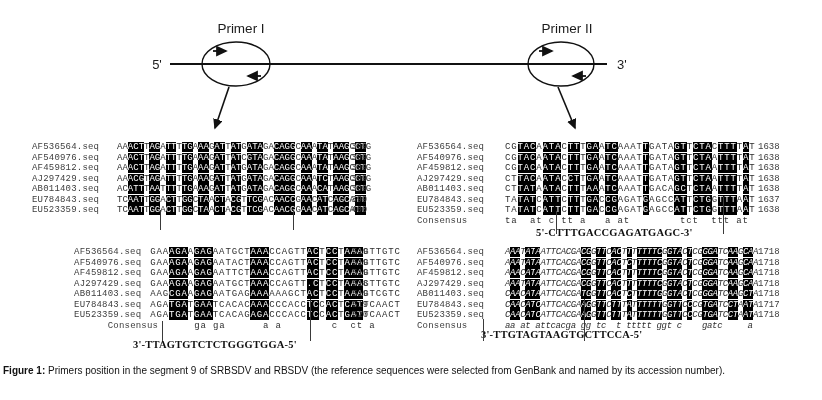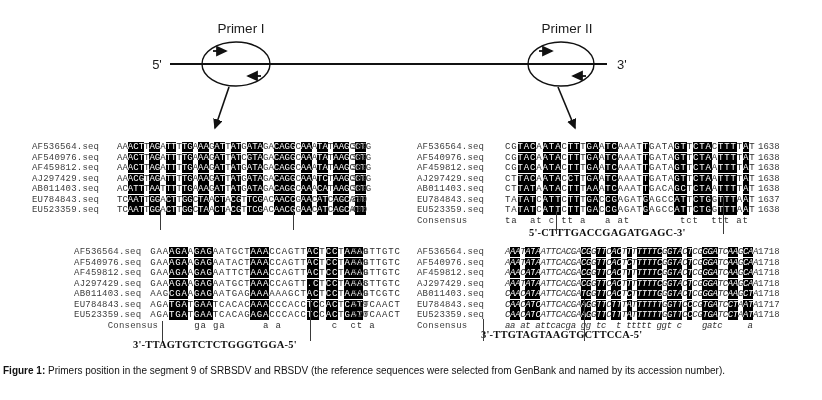--- a/index.html
+++ b/index.html
@@ -26,21 +26,21 @@
   .blk-tl .num,.blk-bl .num{left:319px;}
   .blk-tr .num,.blk-br .num{left:341px;}
   .row.cons .sq{color:#2e2e2e;}
   .primer{position:absolute;font-family:"Liberation Serif",serif;font-weight:bold;
           font-size:10.5px;color:#101010;letter-spacing:0.2px;white-space:nowrap;}
   .blk-tl{left:32px;top:142px;}
   .blk-tr{left:417px;top:142px;}
   .blk-bl{left:33px;top:247px;text-align:center;}
   .blk-br{left:417px;top:247px;}
   .blk-tl .primer{left:86px;top:83px;}
-  .blk-tr .primer{left:112px;top:85px;}
+  .blk-tr .primer{left:119px;top:85px;}
   .blk-bl .primer{left:100px;top:92px;}
   .blk-br .primer{left:64px;top:82px;}
 
   
   .vline{position:absolute;width:1px;background:#3a3a3a;}
   #vl-tl-a{left:160px;top:210px;height:20px;}
   #vl-tl-b{left:293px;top:210px;height:20px;}
   #vl-tr-a{left:556px;top:211px;height:23px;}
   #vl-tr-b{left:723px;top:197px;height:37px;}
   #vl-bl-a{left:162px;top:321px;height:20px;}

